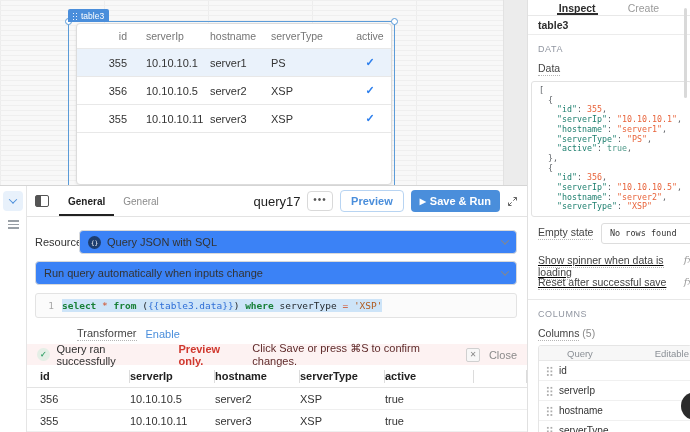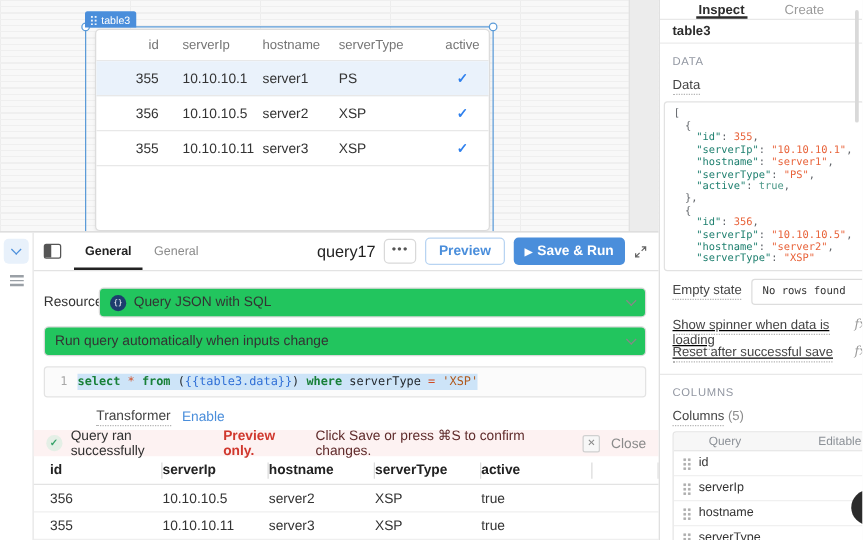--- a/index.html
+++ b/index.html
@@ -54,21 +54,21 @@
   .preview-btn { height:22px; padding:0 10px; border:1px solid #b8d4f2; border-radius:4px; background:#fff;
     color:var(--accent,#4a8edb); font-size:11px; font-weight:bold; display:flex; align-items:center; }
   .saverun-btn { height:22px; padding:0 9px; border:none; border-radius:4px; background:var(--accent,#4a8edb);
     color:#fff; font-size:11px; font-weight:bold; display:flex; align-items:center; gap:4px; }
   .play { font-size:8px; }
   .expand-icon { width:11px; height:11px; }
 
   .qp-body { padding:13px 10px 0 8px; }
   .form-row { display:flex; align-items:center; }
   .form-label { width:44px; font-size:11px; color:#333; }
-  .select { flex:1; height:24px; border:1px solid #d9d9d9; border-radius:4px; background:#22c55e;
+  .select { flex:1; height:24px; border:1px solid #d9d9d9; border-radius:4px; background:#3b82f6;
     display:flex; align-items:center; padding:0 8px; font-size:11px; color:#333; gap:6px; }
   .select .chev { margin-left:auto; }
   .res-icon { width:13px; height:13px; border-radius:50%; background:#1d3d6e; color:#fff; font-size:6px;
     display:flex; align-items:center; justify-content:center; font-family:"DejaVu Sans Mono",monospace; }
   .select.full { margin-top:7px; }
   .code-editor { margin-top:8px; height:25px; border:1px solid #e3e3e3; border-radius:3px; background:#fbfbfb;
     display:flex; align-items:center; font-family:"DejaVu Sans Mono",monospace; font-size:9.5px; }
   .gutter-num { width:26px; text-align:right; padding-right:8px; color:#a8a8a8; }
   .sqlsel { background:var(--sql_selection_bg,#cde4f8); padding:1px 0; white-space:pre; }
   .sql-kw { color:var(--sql_keyword_green,#188038); font-weight:bold; }

